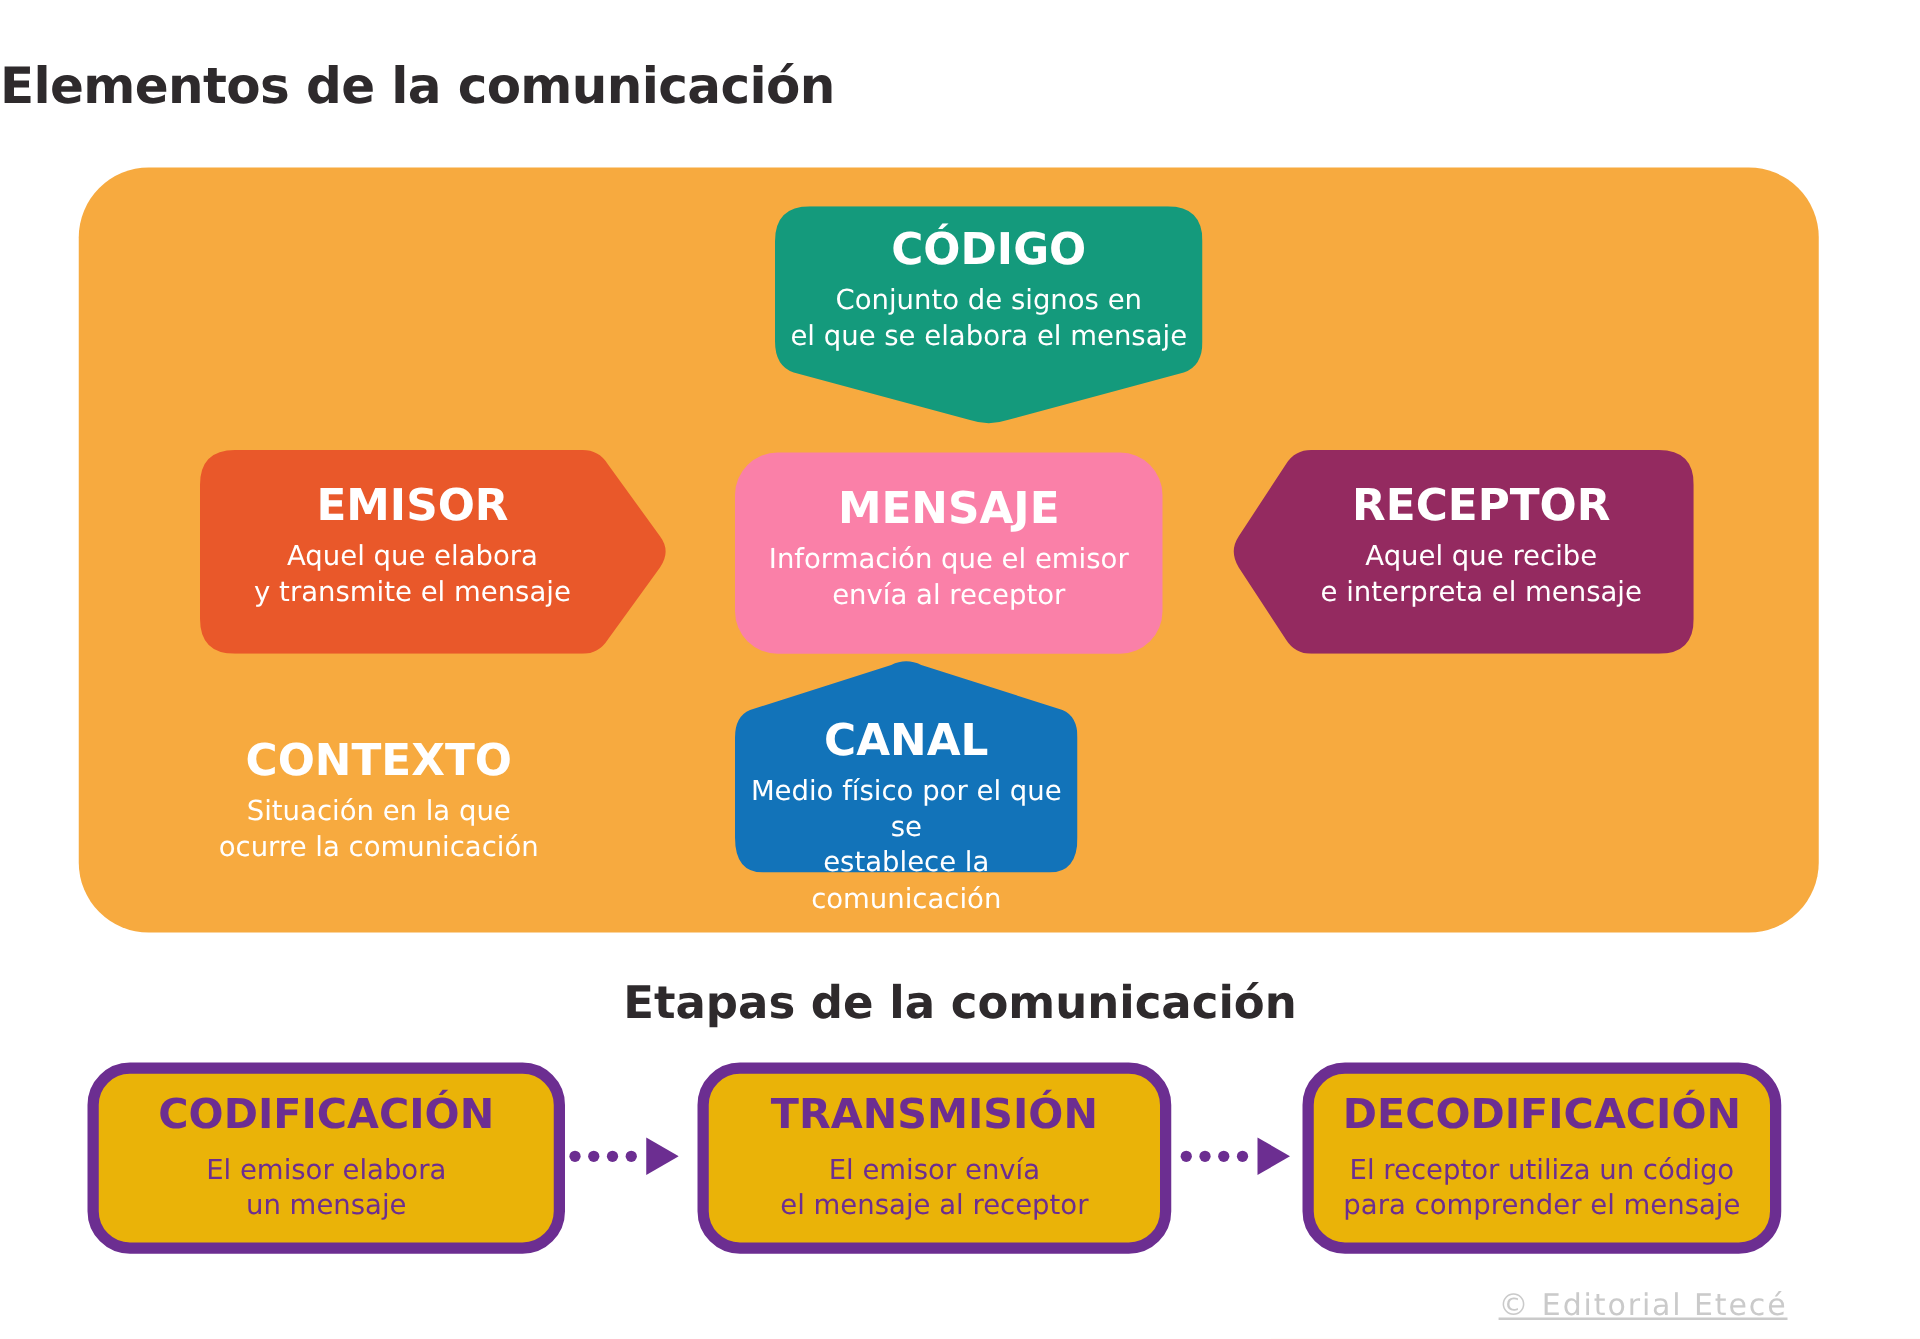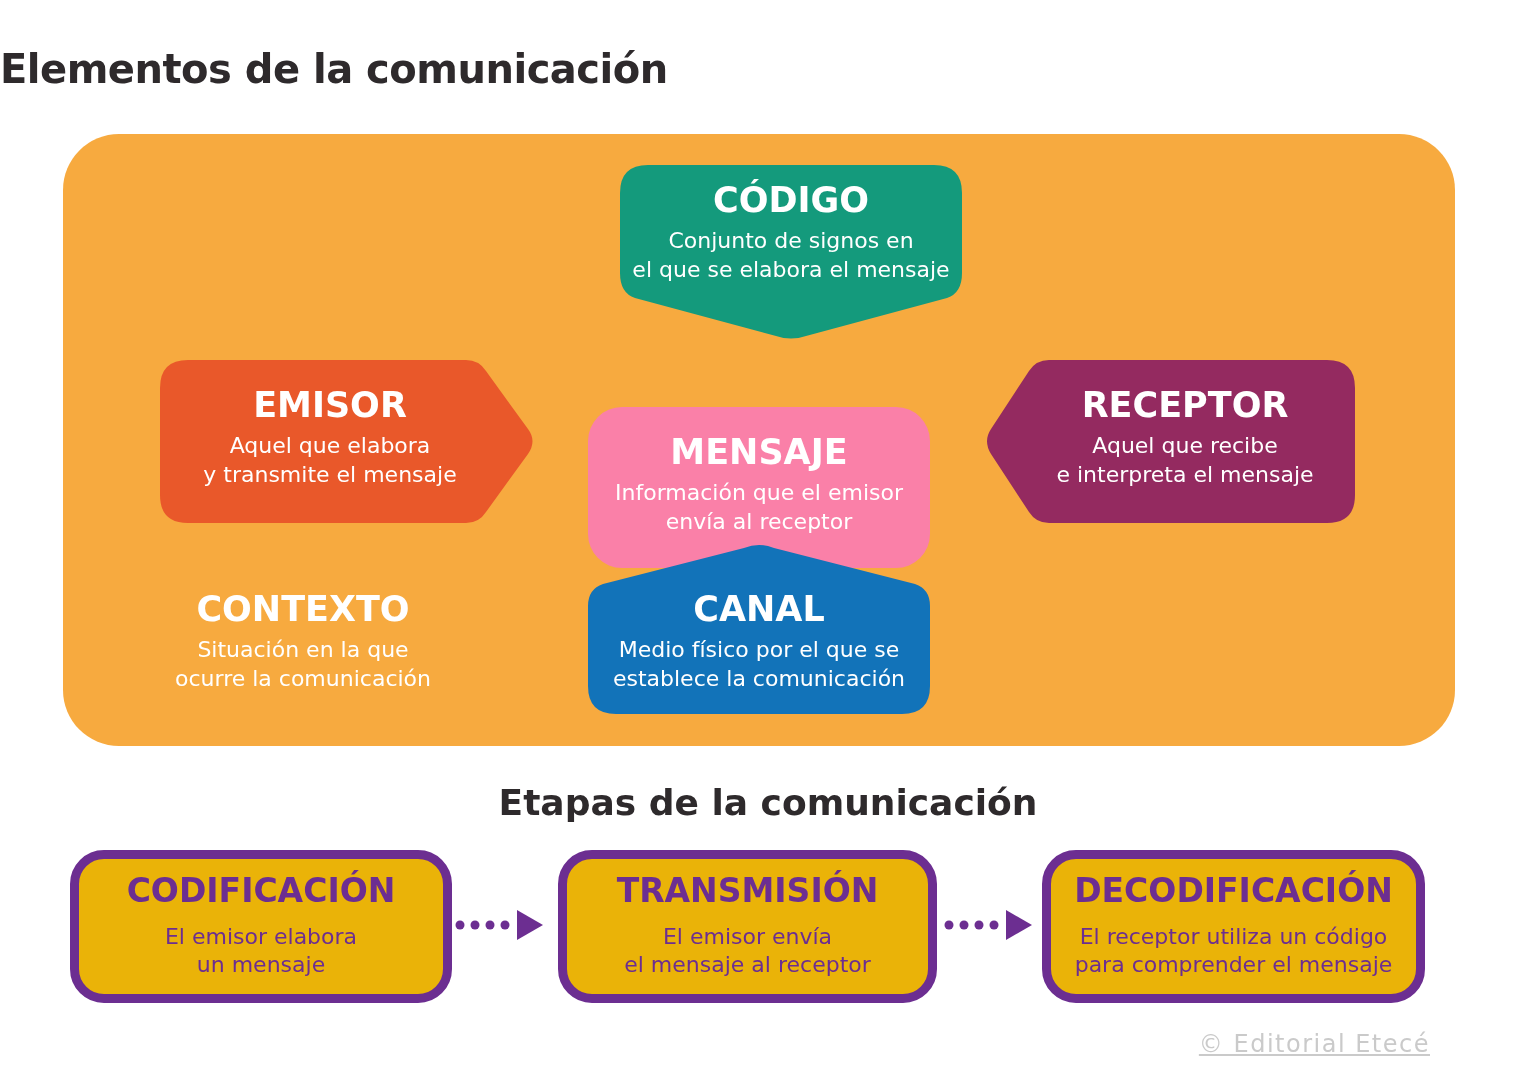--- a/index.html
+++ b/index.html
@@ -27,26 +27,26 @@
   .el-text{position:relative;text-align:center;color:#ffffff;}
   .el-label{font-size:35px;font-weight:700;line-height:1.2;}
   .desc{white-space:pre-line;}
   .el-desc{font-size:22px;line-height:1.3;margin-top:6px;}
 
   .g-codigo{left:620px;top:165px;width:342px;height:178px;}
   .g-codigo .el-text{padding-top:14px;}
   .g-emisor{left:160px;top:360px;width:377px;height:163px;}
   .g-emisor .el-text{width:340px;padding-top:24px;}
   .g-mensaje{left:588px;top:362px;width:342px;height:161px;
-    background:var(--c-mensaje,#FA80A8);border-radius:34px;margin-top:45px;}
+    background:var(--c-mensaje,#FA80A8);border-radius:34px;}
   .g-mensaje .el-text{padding-top:24px;}
   .g-receptor{left:983px;top:360px;width:372px;height:163px;}
   .g-receptor .el-text{margin-left:32px;width:340px;padding-top:24px;}
   .g-contexto{left:130px;top:588px;width:346px;}
-  .g-canal{left:588px;top:542px;width:342px;height:172px;}
+  .g-canal{left:588px;top:526px;width:274px;height:172px;}
   .g-canal .el-text{padding-top:46px;}
 
   .stages-title{
     position:absolute;top:782px;left:0;width:1536px;
     text-align:center;
     font-size:36px;font-weight:700;
     color:var(--c-title_text,#2E2A2C);
   }
   .stage-box{
     position:absolute;top:850px;height:135px;

